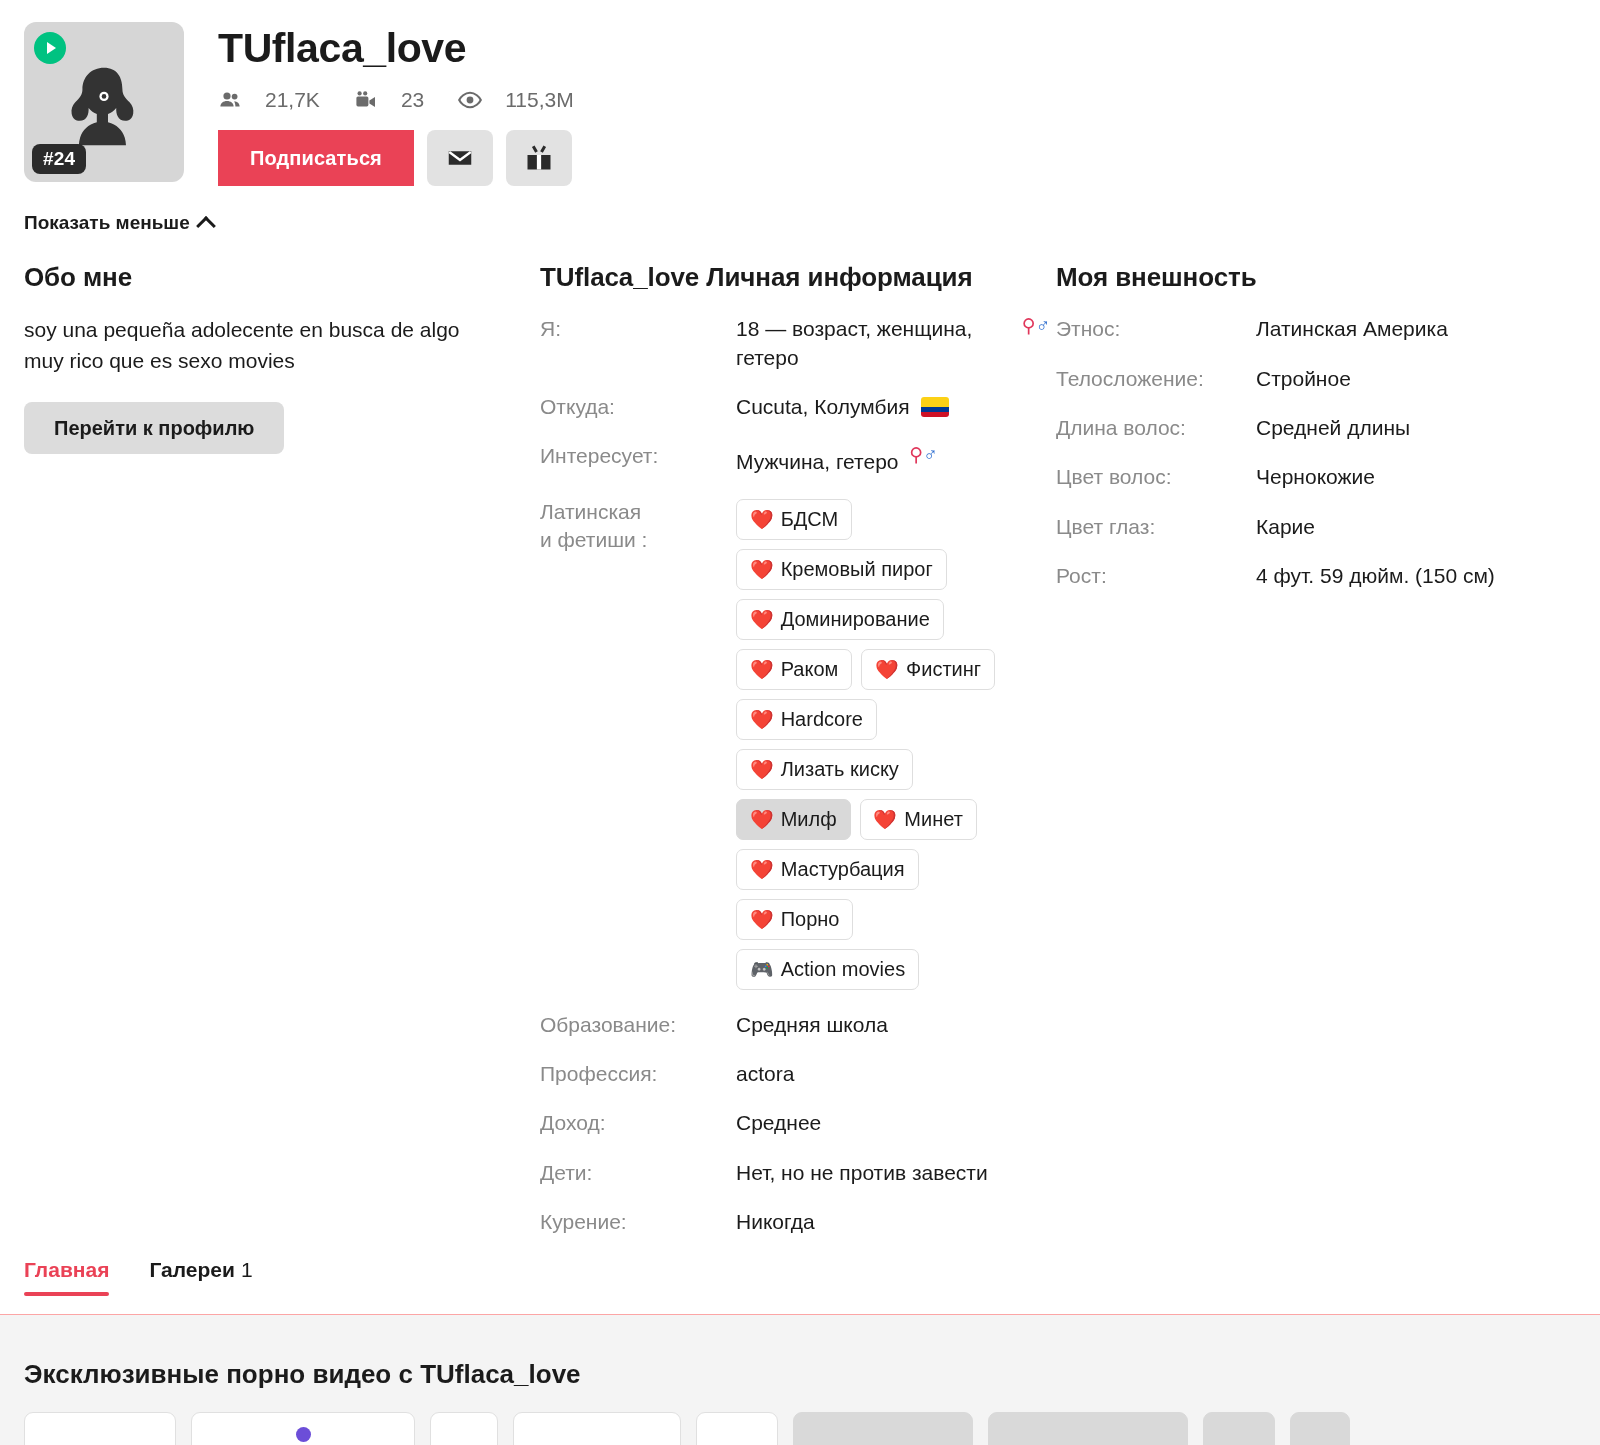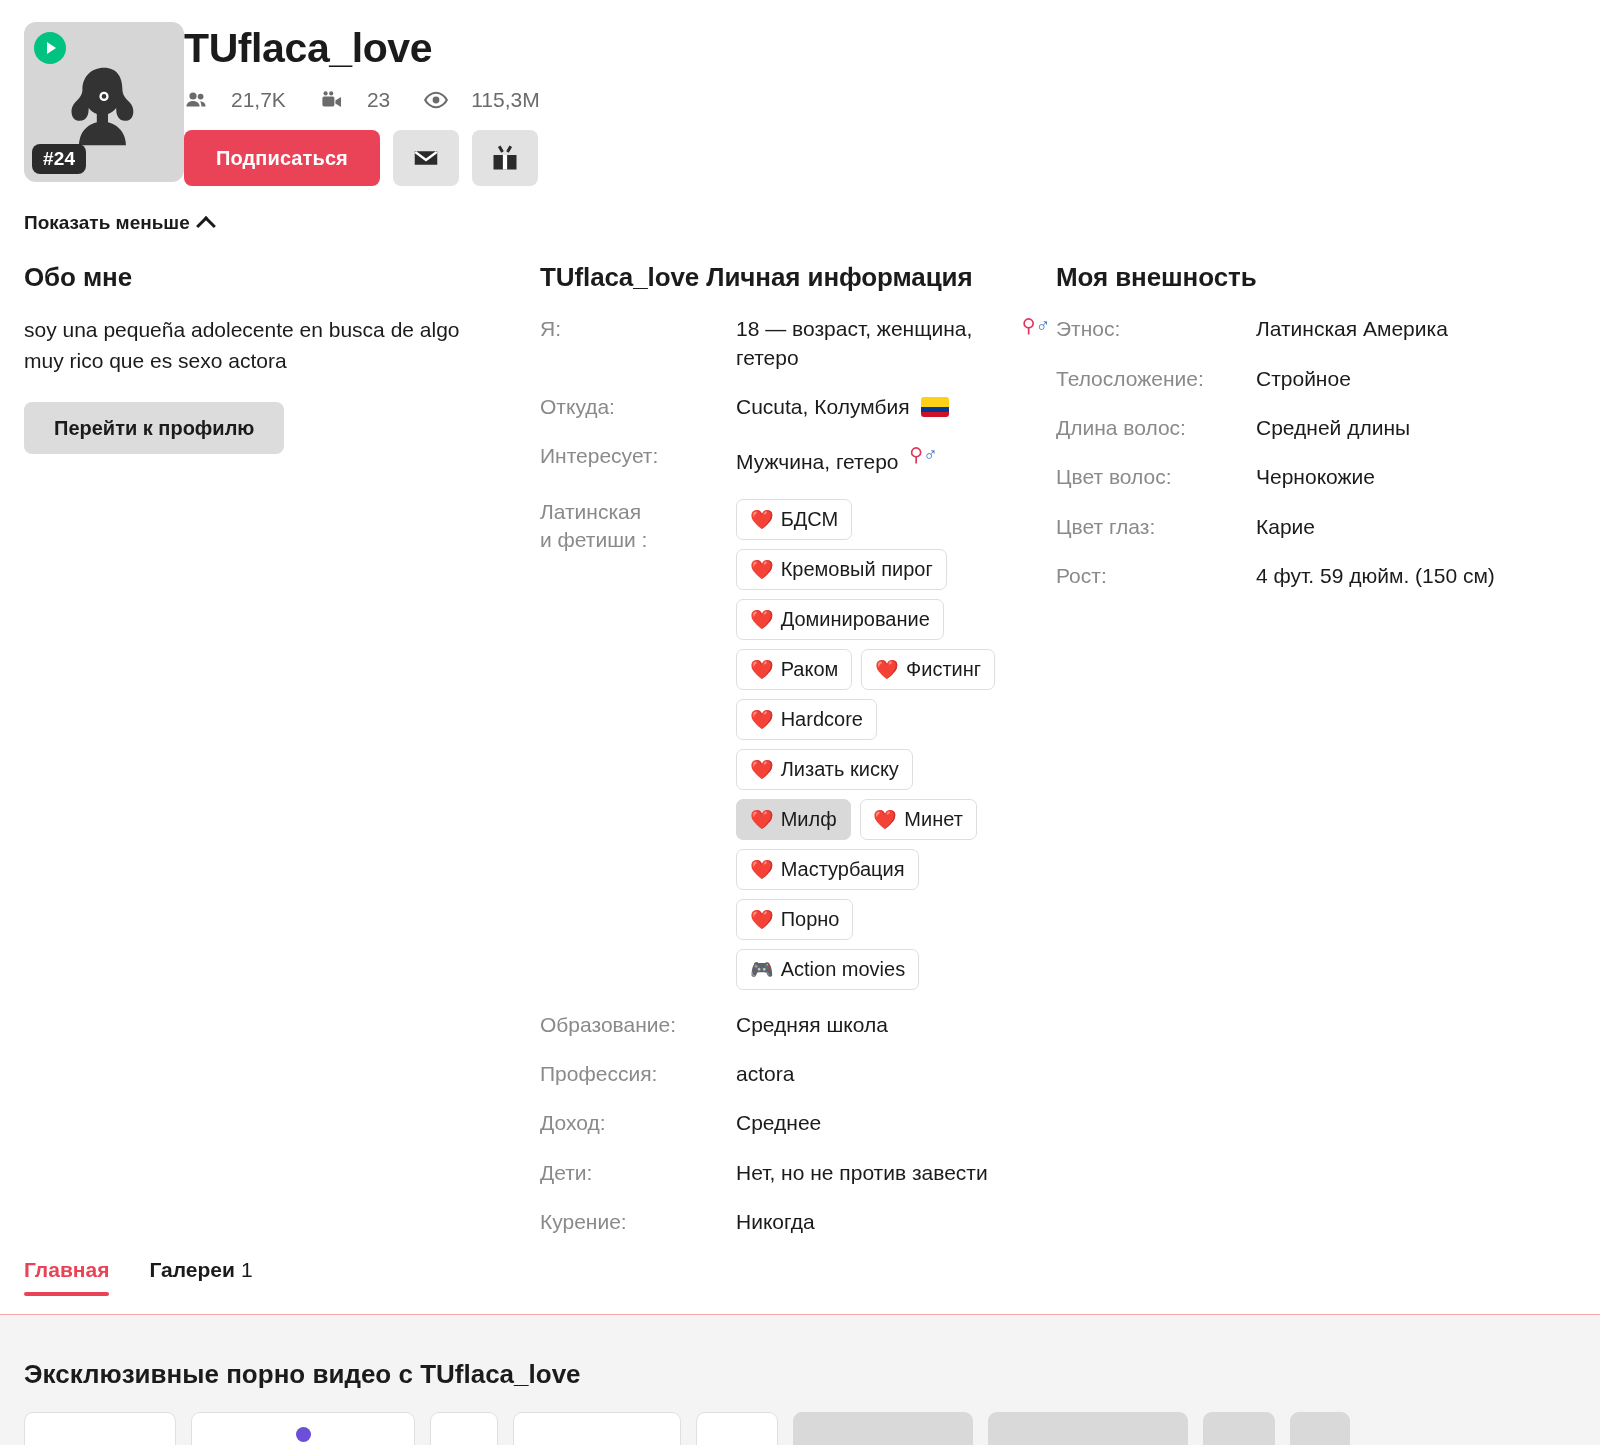--- a/index.html
+++ b/index.html
@@ -68,20 +68,21 @@
     color: #ffffff;
     font-size: 19px;
     font-weight: 700;
     border-radius: 8px;
     padding: 5px 11px 6px 11px;
     line-height: 1;
     letter-spacing: .2px;
   }
 
   .header-right {
+    padding-left: 34px;
     padding-top: 6px;
   }
   .name-row {
     display: flex;
     align-items: center;
     gap: 14px;
   }
   .display-name {
     font-size: 41px;
     font-weight: 700;
@@ -120,21 +121,21 @@
   .actions-row {
     display: flex;
     align-items: center;
     gap: 13px;
     margin-top: 18px;
   }
   .btn-subscribe {
     background: #ea4256;
     color: #ffffff;
     border: none;
-    border-radius: 8px;
+    border-radius: 0;
     font-size: 20px;
     font-weight: 700;
     font-family: inherit;
     padding: 0 32px;
     height: 56px;
     cursor: pointer;
     letter-spacing: .1px;
   }
   .btn-icon {
     background: #e2e2e2;
@@ -440,21 +441,21 @@
   <div class="show-less">
     <span>Показать меньше</span>
     <span class="chev-up"></span>
   </div>
 
   
   <div class="columns">
 
     <div class="col-about">
       <h2 class="col-title">Обо мне</h2>
-      <p class="about-text">soy una pequeña adolecente en busca de algo muy rico que es sexo actora</p>
+      <p class="about-text">soy una pequeña adolecente en busca de algo muy rico que es sexo movies</p>
       <button class="btn-goto">Перейти к профилю</button>
     </div>
 
     <div class="col-personal">
       <h2 class="col-title">TUflaca_love Личная информация</h2>
       <table class="info">
         <tbody>
           <tr class="me-row">
             <td class="lbl">Я:</td>
             <td class="val">

